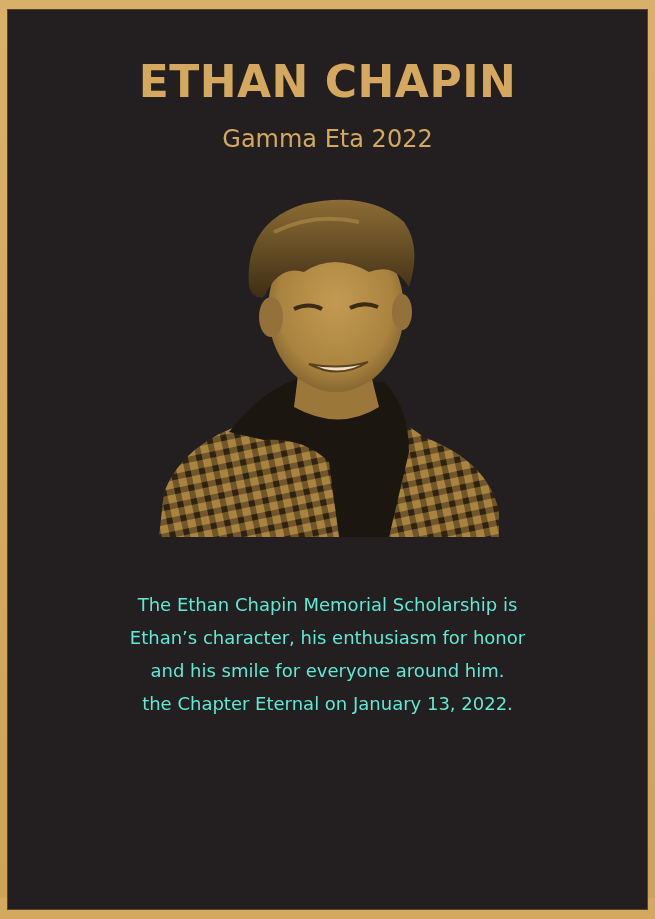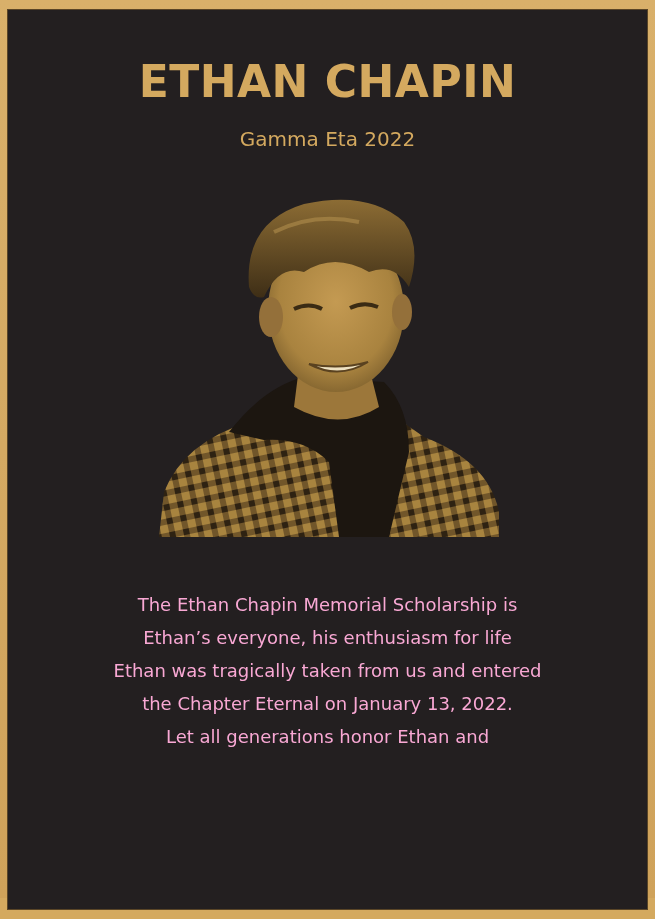--- a/index.html
+++ b/index.html
@@ -33,34 +33,34 @@
     font-size: 44px;
     letter-spacing: 0.5px;
     line-height: 56px;
   }
   .subtitle {
     position: absolute;
     left: 0; right: 0; top: 116px;
     text-align: center;
     color: #d4a95f;
     font-family: "DejaVu Sans", "Liberation Sans", sans-serif;
-    font-size: 20px;
+    font-size: 24px;
     line-height: 26px;
   }
   .portrait {
     position: absolute;
     left: 146px; top: 182px;
     width: 345px; height: 345px;
   }
   .portrait svg { display: block; }
   .body-text {
     position: absolute;
     left: 10px; right: 10px; top: 578px;
     text-align: center;
-    color: #f9a8d4;
+    color: #5eead4;
     font-family: "DejaVu Sans", "Liberation Sans", sans-serif;
     font-size: 18px;
     line-height: 33px;
   }
   .body-text .line { display: block; white-space: nowrap; }
 </style>
 </head>
 <body>
 
 <div class="frame">
@@ -105,20 +105,19 @@
 
         <path d="M140 117 Q155 110 168 117" stroke="#3a2b14" stroke-width="4" fill="none"></path>
         <path d="M196 116 Q210 109 224 115" stroke="#3a2b14" stroke-width="4" fill="none"></path>
 
         <path d="M155 172 Q185 188 214 170 Q186 178 155 172 Z" fill="#efe2c2" stroke="#5a4220" stroke-width="2"></path>
       </svg>
     </div>
 
     <div class="body-text">
       <span class="line">The Ethan Chapin Memorial Scholarship is</span>
-      <span class="line">Ethan’s everyone, his enthusiasm for life</span>
-      <span class="line">Ethan was tragically taken from us and entered</span>
+      <span class="line">Ethan’s character, his enthusiasm for honor</span>
+      <span class="line">and his smile for everyone around him.</span>
       <span class="line">the Chapter Eternal on January 13, 2022.</span>
-      <span class="line">Let all generations honor Ethan and</span>
     </div>
 
   </div>
 </div>
 
 </body></html>

